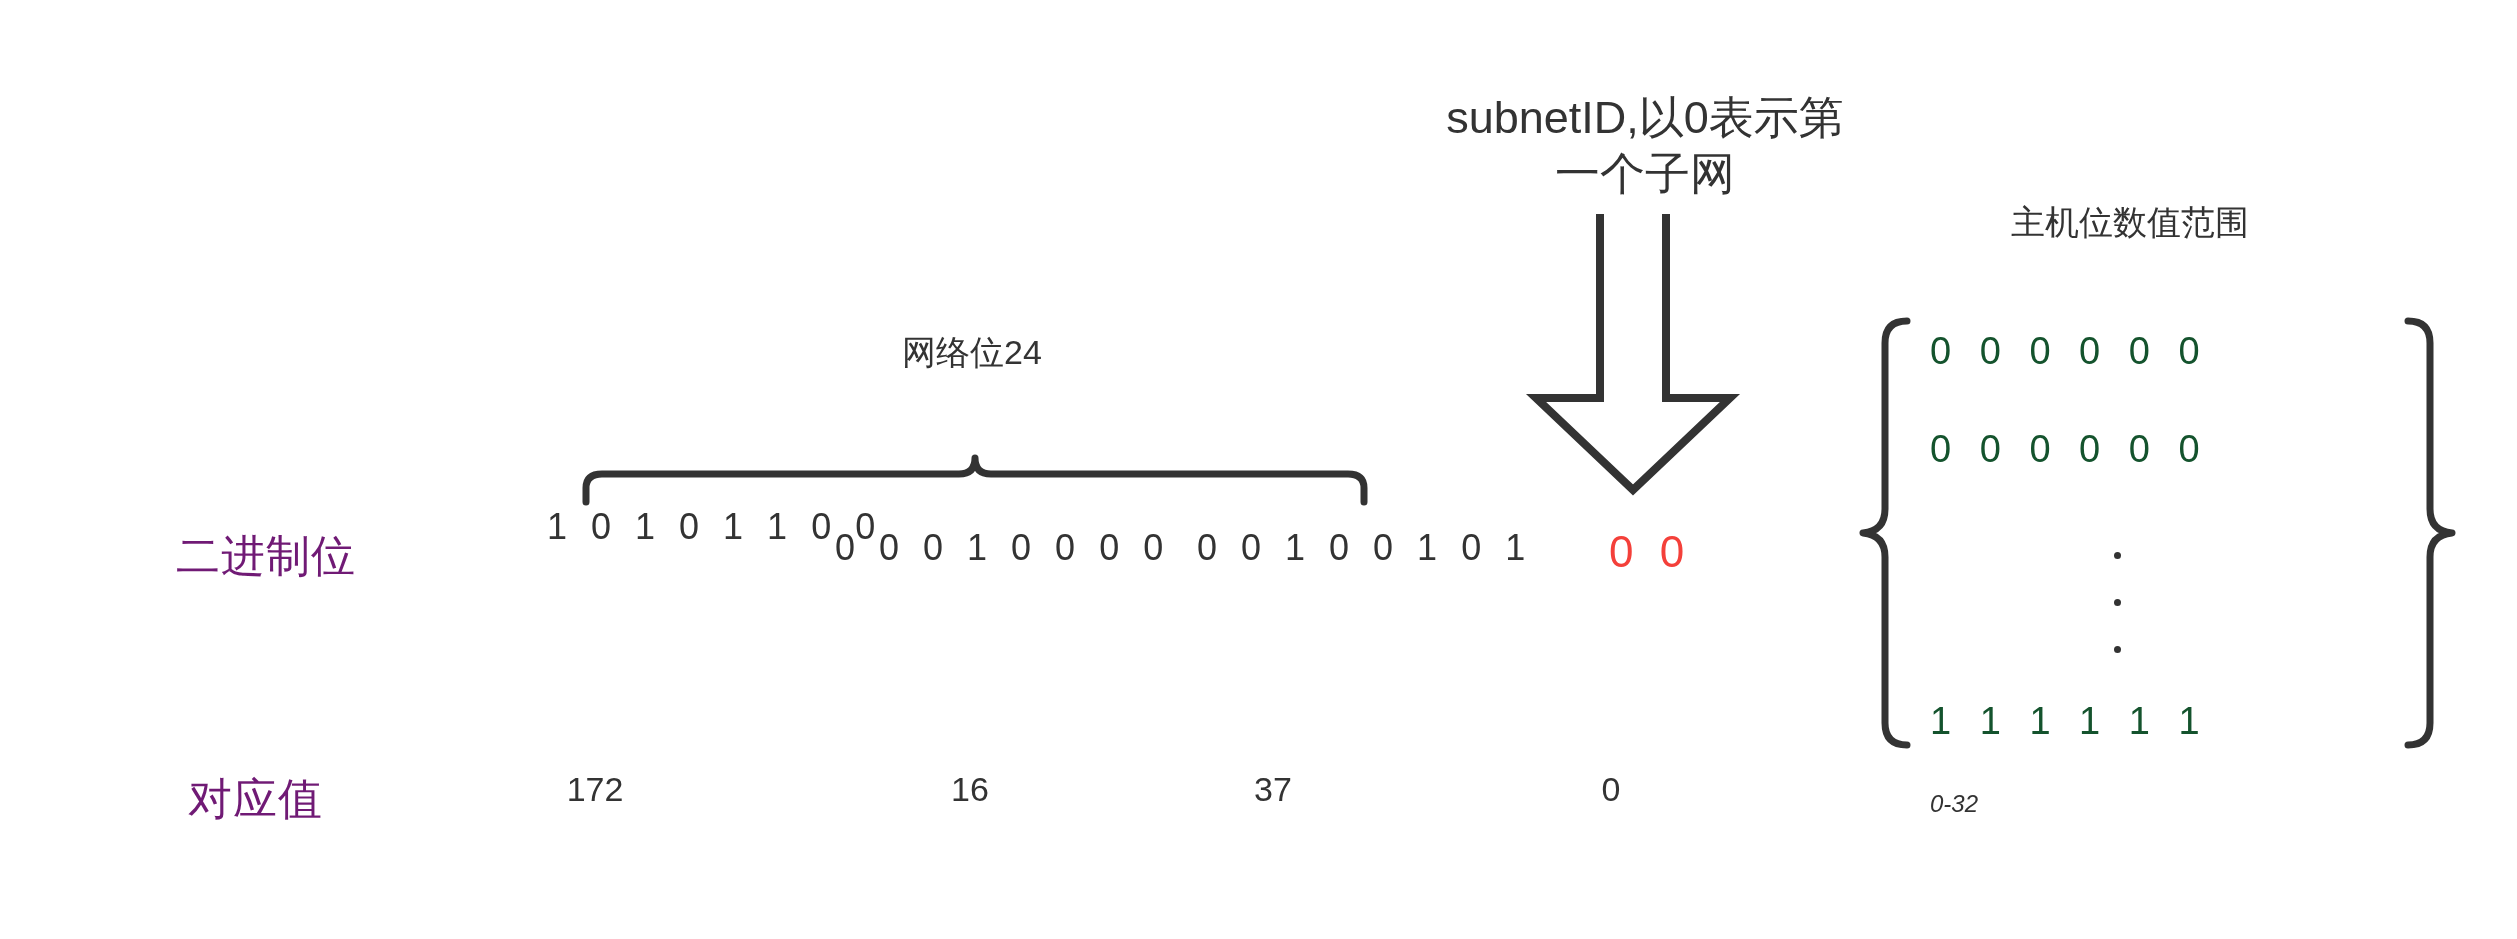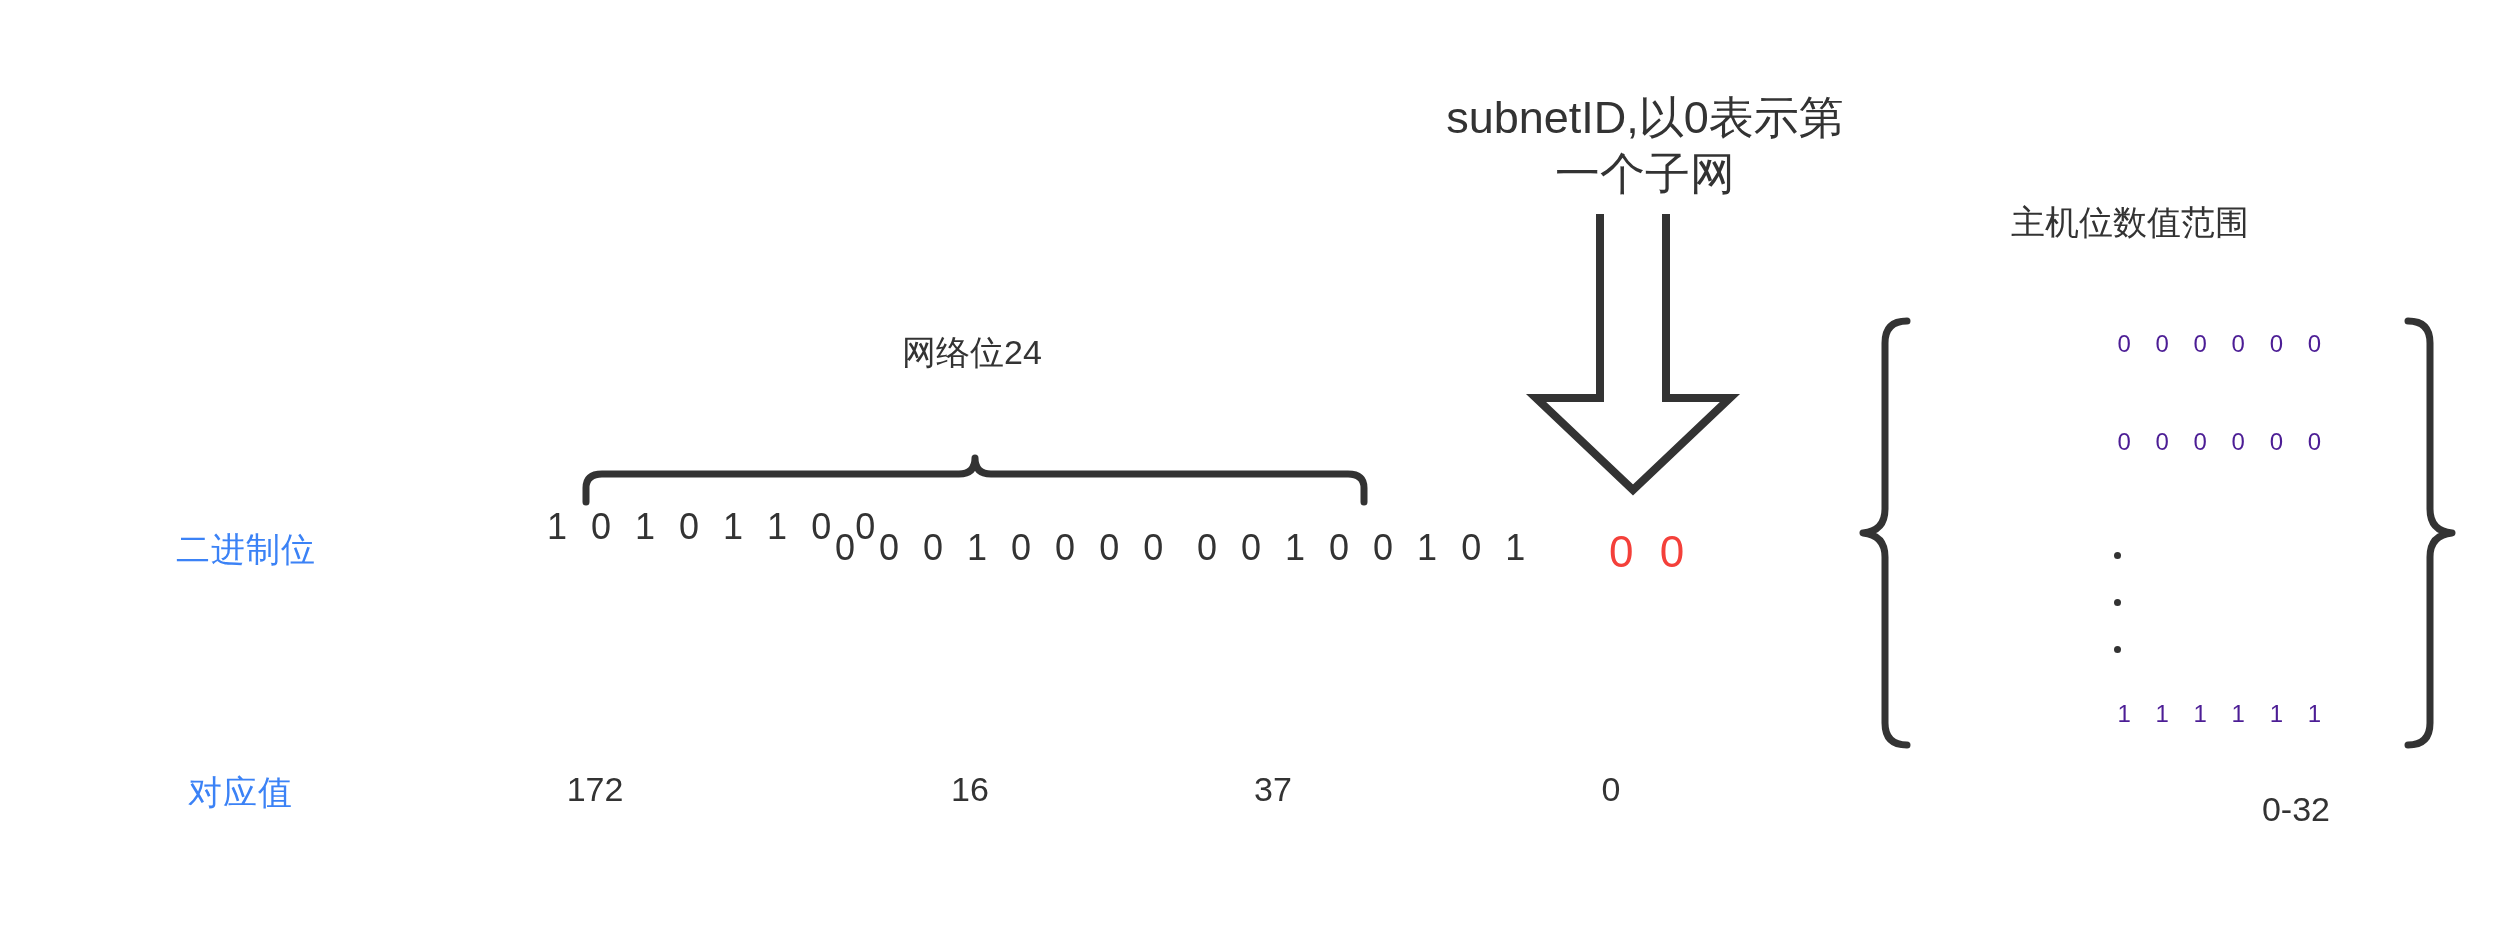--- a/index.html
+++ b/index.html
@@ -15,22 +15,22 @@
     position: relative;
     width: 2517px;
     height: 939px;
     background: #ffffff;
     overflow: hidden;
   }
   .abs { position: absolute; }
 
   
   .row-label {
-    font-size: 34px;
-    color: #3b82f6;
+    font-size: 44px;
+    color: #701a75;
     white-space: nowrap;
     letter-spacing: 1px;
   }
   .bits {
     font-size: 36px;
     color: #333333;
     white-space: nowrap;
     letter-spacing: 7px;
   }
   .bits-red {
@@ -51,31 +51,32 @@
     white-space: nowrap;
     text-align: center;
   }
   .caption-multiline {
     font-size: 45px;
     color: #333333;
     text-align: center;
     line-height: 1.25;
   }
   .hostbits {
-    font-size: 24px;
-    color: #4c1d95;
+    font-size: 38px;
+    color: #14532d;
     white-space: nowrap;
     letter-spacing: 9px;
-    text-align: right;
+    text-align: left;
   }
   .range-value {
-    font-size: 34px;
+    font-size: 24px;
     color: #333333;
     white-space: nowrap;
-    text-align: right;
+    text-align: left;
+    font-style: italic;
   }
   .vdot {
     width: 7px;
     height: 7px;
     border-radius: 50%;
     background: #333333;
   }
   svg { display: block; overflow: visible; }
 </style>
 </head>

